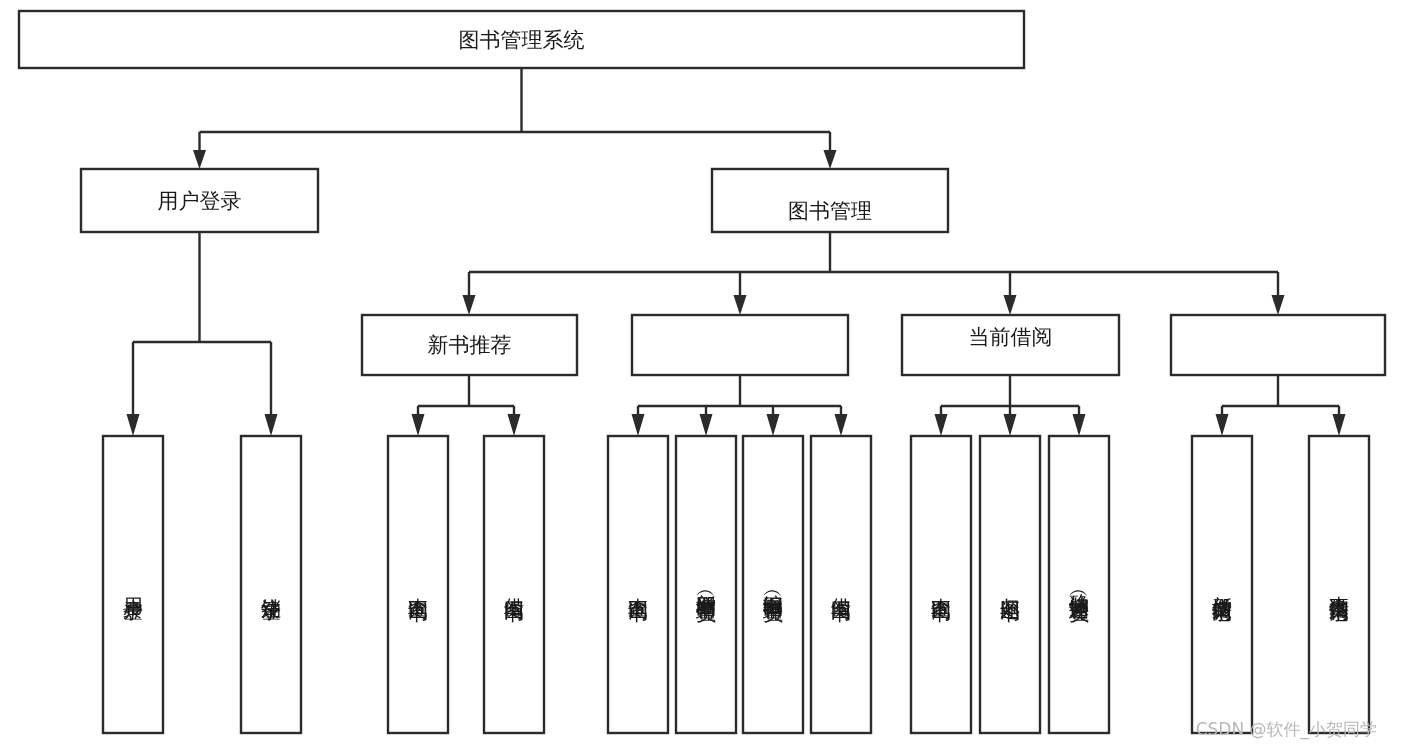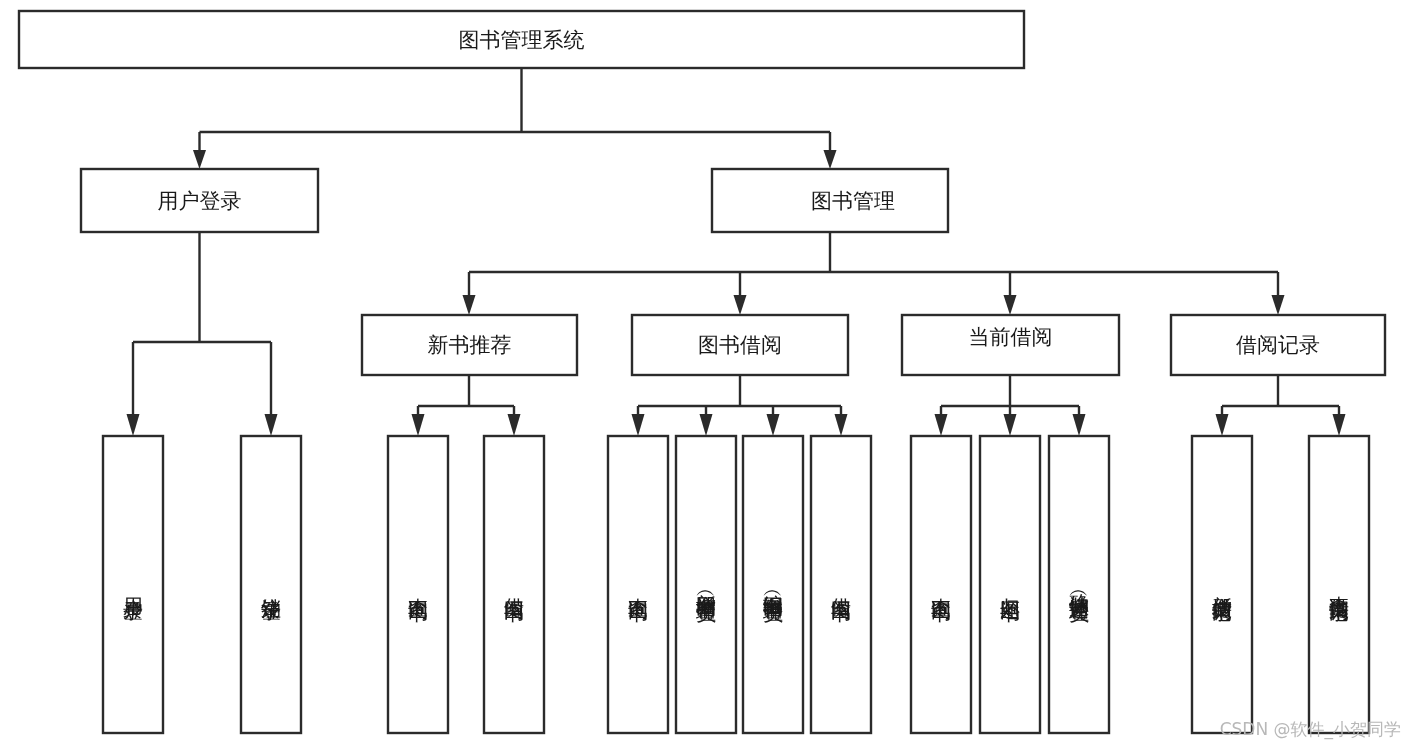--- a/index.html
+++ b/index.html
@@ -67,21 +67,21 @@
     color: #1a1a1a;
     display: flex;
     align-items: center;
     justify-content: center;
     white-space: nowrap;
     pointer-events: none;
     user-select: none;
   }
   .watermark {
     position: absolute;
-    right: 4px;
+    right: 28px;
     bottom: 6px;
     font-family: "DejaVu Sans", "Liberation Sans", sans-serif;
     font-size: 17px;
     color: #b8b8b8;
     white-space: nowrap;
     user-select: none;
   }
 </style>
 </head>
 <body>
@@ -191,26 +191,24 @@
     <rect class="node-rect" x="980" y="436" width="60" height="297"></rect>
     <rect class="node-rect" x="1049" y="436" width="60" height="297"></rect>
 
     <rect class="node-rect" x="1192" y="436" width="60" height="297"></rect>
     <rect class="node-rect" x="1309" y="436" width="60" height="297"></rect>
   </svg>
 
   <div class="hlabel" style="left:19px; top:11px; width:1005px; height:57px;">图书管理系统</div>
 
   <div class="hlabel" style="left:81px; top:169px; width:237px; height:63px;">用户登录</div>
-  <div class="hlabel" style="left:712px; top:169px; width:236px; height:63px;margin-left:23px;">图书管理</div>
+  <div class="hlabel" style="left:712px; top:179px; width:236px; height:63px;">图书管理</div>
 
   <div class="hlabel" style="left:362px; top:315px; width:215px; height:60px;border-radius:14px;">新书推荐</div>
-  <div class="hlabel" style="left:632px; top:315px; width:216px; height:60px;">图书借阅</div>
   <div class="hlabel" style="left:902px; top:315px; width:217px; height:44px;">当前借阅</div>
-  <div class="hlabel" style="left:1171px; top:315px; width:214px; height:60px;">借阅记录</div>
 
   <div class="vlabel" style="left:103px; top:436px; width:60px; height:297px;">用户登录</div>
   <div class="vlabel" style="left:241px; top:436px; width:60px; height:297px;">注销登录</div>
 
   <div class="vlabel" style="left:388px; top:436px; width:60px; height:297px;">查询图书</div>
   <div class="vlabel" style="left:484px; top:436px; width:60px; height:297px;">借阅图书</div>
 
   <div class="vlabel" style="left:608px; top:436px; width:60px; height:297px;">查询图书</div>
   <div class="vlabel" style="left:676px; top:436px; width:60px; height:297px;">新增图书（管理员）</div>
   <div class="vlabel" style="left:743px; top:436px; width:60px; height:297px;">编辑图书（管理员）</div>

